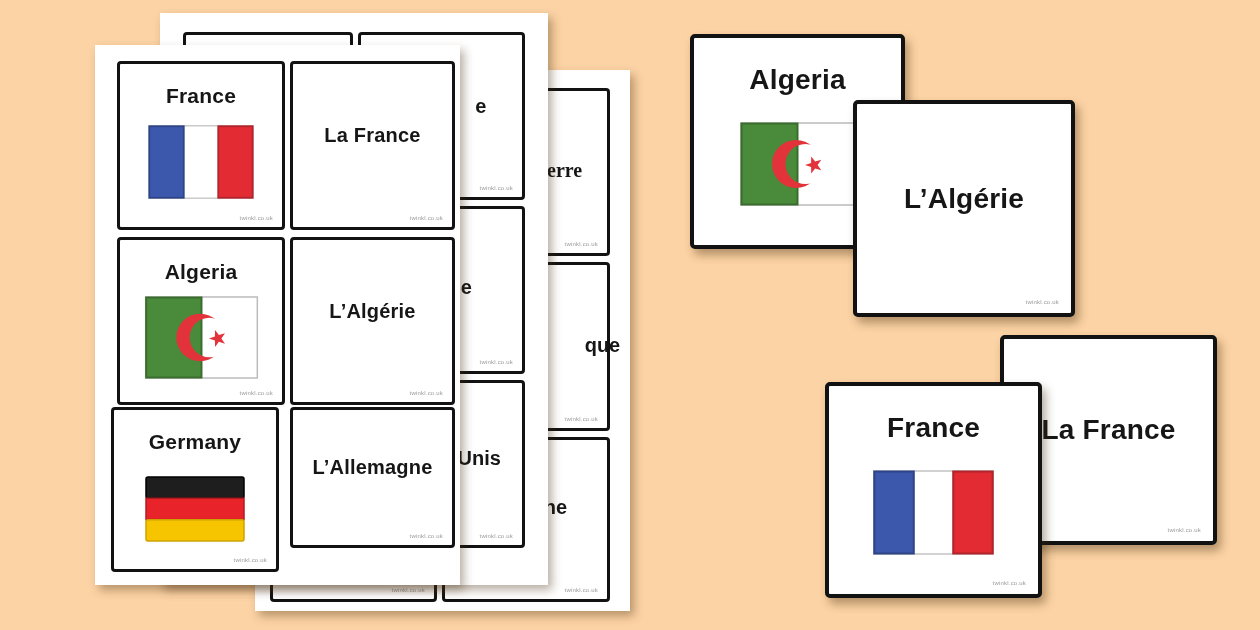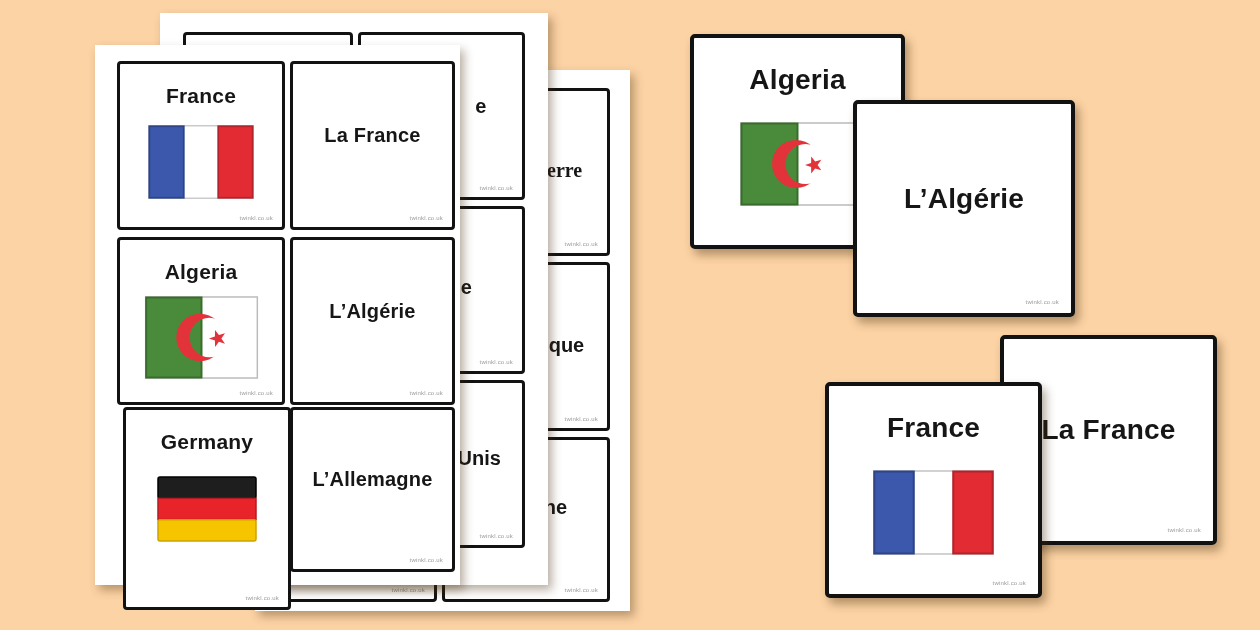--- a/index.html
+++ b/index.html
@@ -72,22 +72,22 @@
     font-size:6px;
     color:#9a9a9a;
     letter-spacing:.2px;
   }
   .bigcard .wm{right:12px;bottom:8px;}
   
   .a1{left:22px;top:16px;width:168px;height:169px;}
   .a2{left:195px;top:16px;width:165px;height:169px;}
   .a3{left:22px;top:192px;width:168px;height:168px;}
   .a4{left:195px;top:192px;width:165px;height:168px;}
-  .a5{left:28px;top:362px;width:168px;height:203px;}
-  .a6{left:195px;top:362px;width:165px;height:165px;}
+  .a5{left:16px;top:362px;width:168px;height:165px;}
+  .a6{left:195px;top:362px;width:165px;height:141px;}
   
   .b1{left:23px;top:19px;width:170px;height:168px;}
   .b2{left:198px;top:19px;width:167px;height:168px;}
   .b3{left:23px;top:193px;width:170px;height:168px;}
   .b4{left:198px;top:193px;width:167px;height:168px;}
   .b5{left:23px;top:367px;width:170px;height:168px;}
   .b6{left:198px;top:367px;width:167px;height:168px;}
   
   .c1{left:15px;top:18px;width:167px;height:168px;}
   .c2{left:187px;top:18px;width:168px;height:168px;}
@@ -111,21 +111,21 @@
         <span class="wm">twinkl.co.uk</span>
       </div>
     <div class="card c2">
       <span class="frag" style="left:63%;top:49%;font-family:Liberation Serif, serif;">erre</span>
       <span class="wm">twinkl.co.uk</span>
     </div>
     <div class="card c3">
         <span class="wm">twinkl.co.uk</span>
       </div>
     <div class="card c4">
-      <span class="frag" style="left:64%;top:49%;">que</span>
+      <span class="frag" style="left:64%;top:49%;padding-left:36px;">que</span>
       <span class="wm">twinkl.co.uk</span>
     </div>
     <div class="card c5">
         <span class="wm">twinkl.co.uk</span>
       </div>
     <div class="card c6">
       <span class="frag" style="left:61%;top:42%;text-align:center;">ne</span>
       <span class="wm">twinkl.co.uk</span>
     </div>
   </div>

